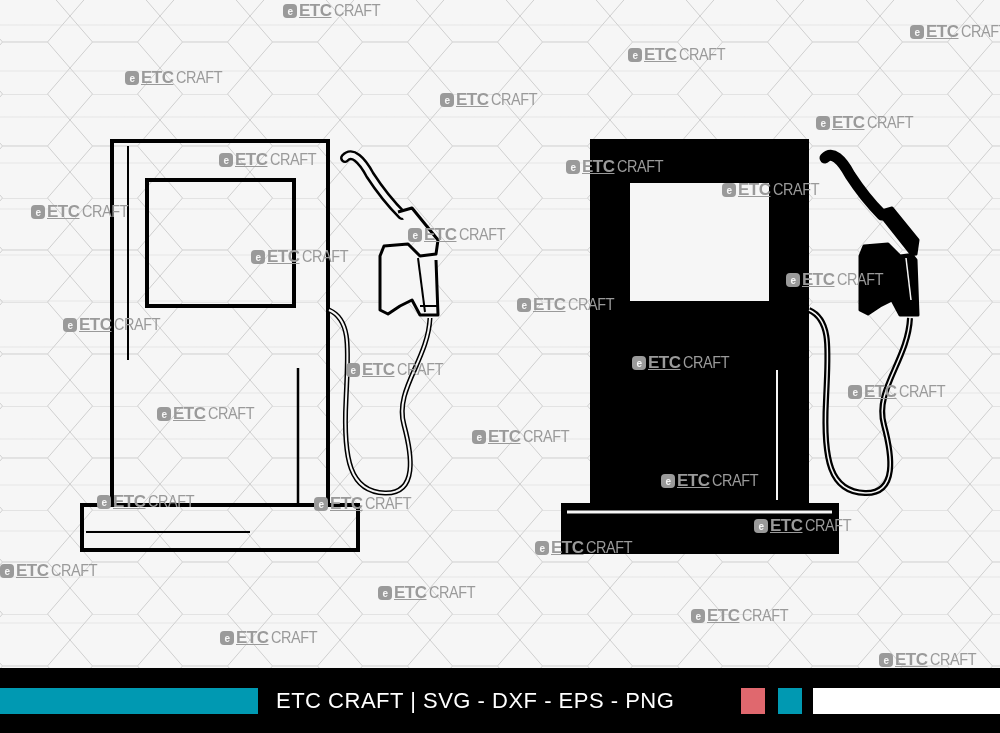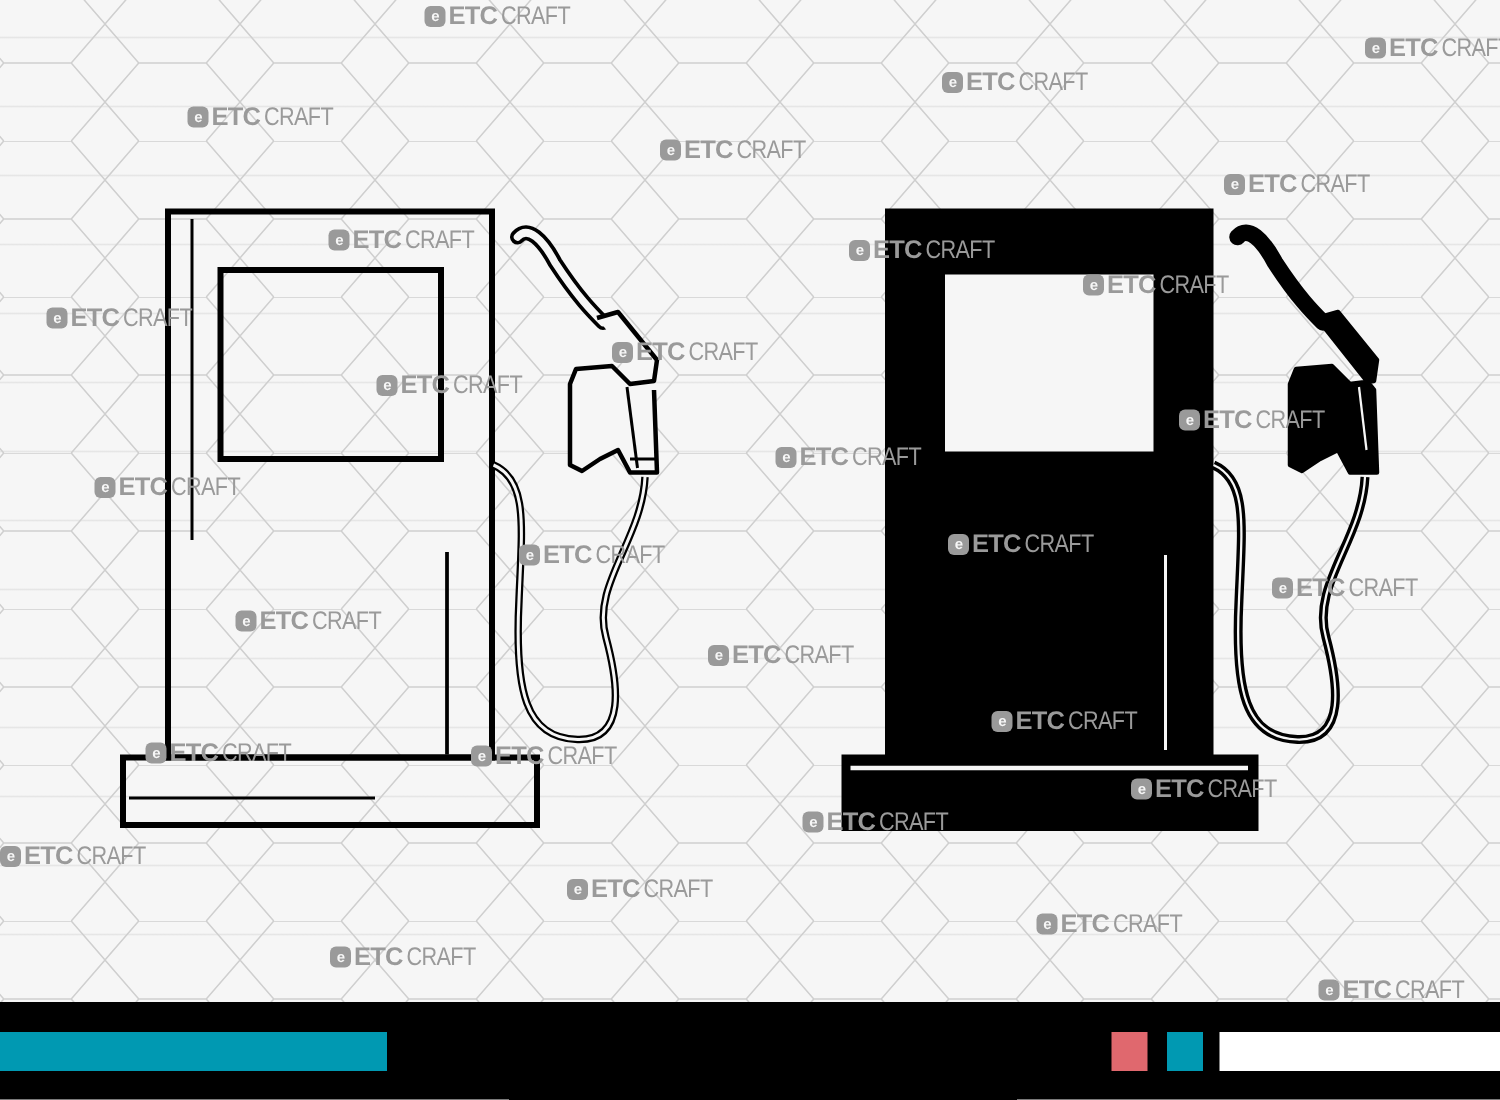--- a/index.html
+++ b/index.html
@@ -20,21 +20,21 @@
   .wm {
     position: absolute; display: flex; align-items: center; gap: 2px;
     color: #9a9a9a; font-size: 17px; letter-spacing: -0.5px; white-space: nowrap;
     font-family: "Liberation Sans", sans-serif;
   }
   .wm .logo {
     width: 14px; height: 14px; border-radius: 4px; background: #9a9a9a;
     display: inline-flex; align-items: center; justify-content: center;
     color: #f6f6f6; font-size: 10px; font-weight: bold;
   }
-  .wm .b { font-weight: bold; }
+  .wm .b { font-weight: bold; text-decoration: underline; }
   .wm .l { font-weight: normal; transform: scaleX(0.85); transform-origin: left; display:inline-block; }
   .footer {
     position: absolute; left: 0; top: 668px; width: 1000px; height: 65px; background: #000;
   }
   .footer .teal-bar { position: absolute; left: 0; top: 20px; width: 258px; height: 26px; background: #0099b2; }
   .footer .label {
     position: absolute; left: 276px; top: 18px; color: #fff; font-size: 22px;
     letter-spacing: 0.5px; white-space: nowrap; line-height: 30px;
   }
   .footer .sw1 { position: absolute; left: 741px; top: 20px; width: 24px; height: 26px; background: #e0686e; }
@@ -240,16 +240,21 @@
       <div class="wm" style="left: 879px; top: 650px;">
         <span class="logo">e</span>
         <span class="b">ETC</span>
         <span class="l">CRAFT</span>
       </div>
     </div>
 </div>
 
 <div class="footer">
   <div class="teal-bar"></div>
+  <div class="label">
+    <span>ETC CRAFT</span>
+    <span>|</span>
+    <span>SVG - DXF - EPS - PNG</span>
+  </div>
   <div class="sw1"></div>
   <div class="sw2"></div>
   <div class="white-bar"></div>
 </div>
 
 </body></html>

